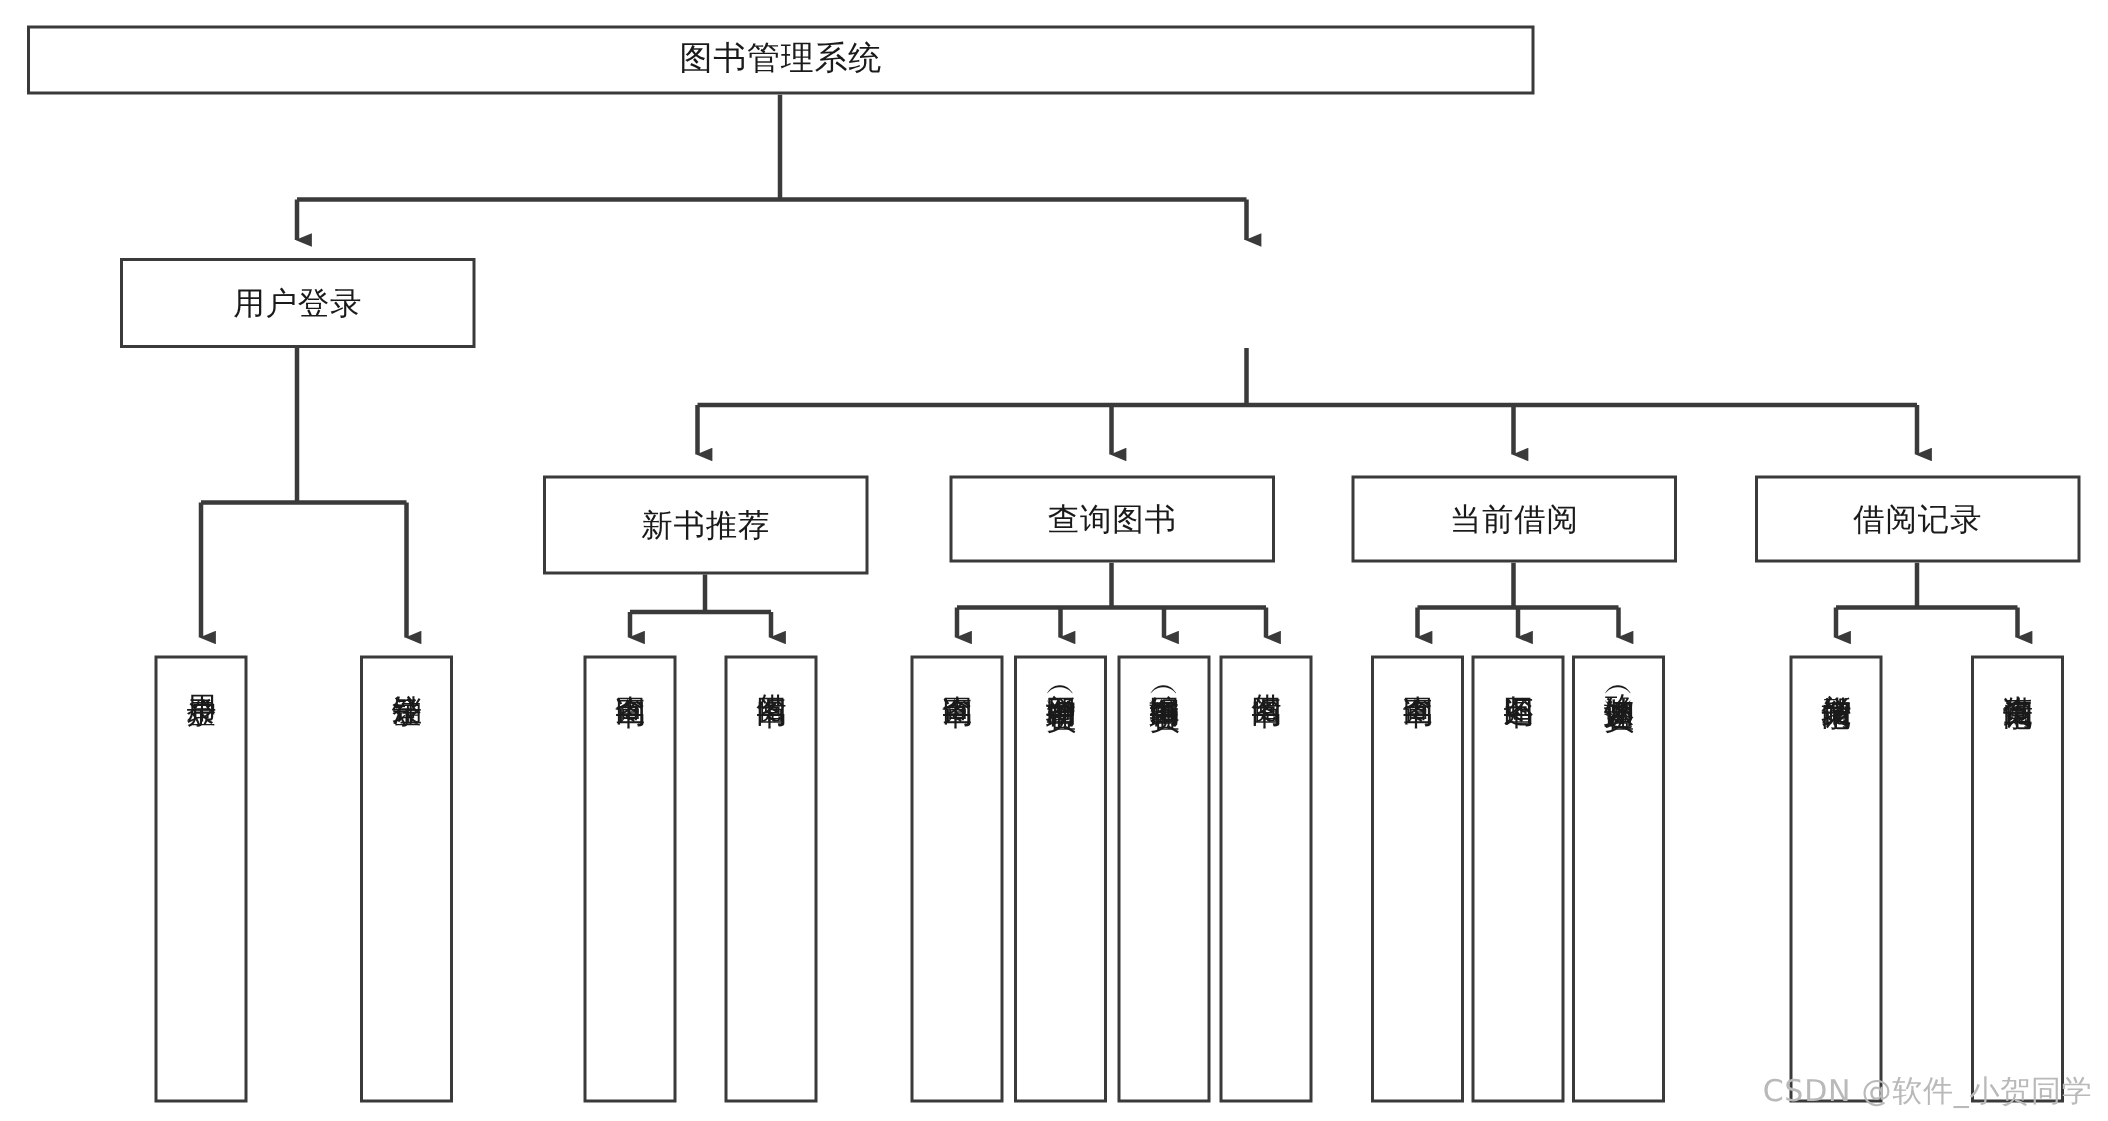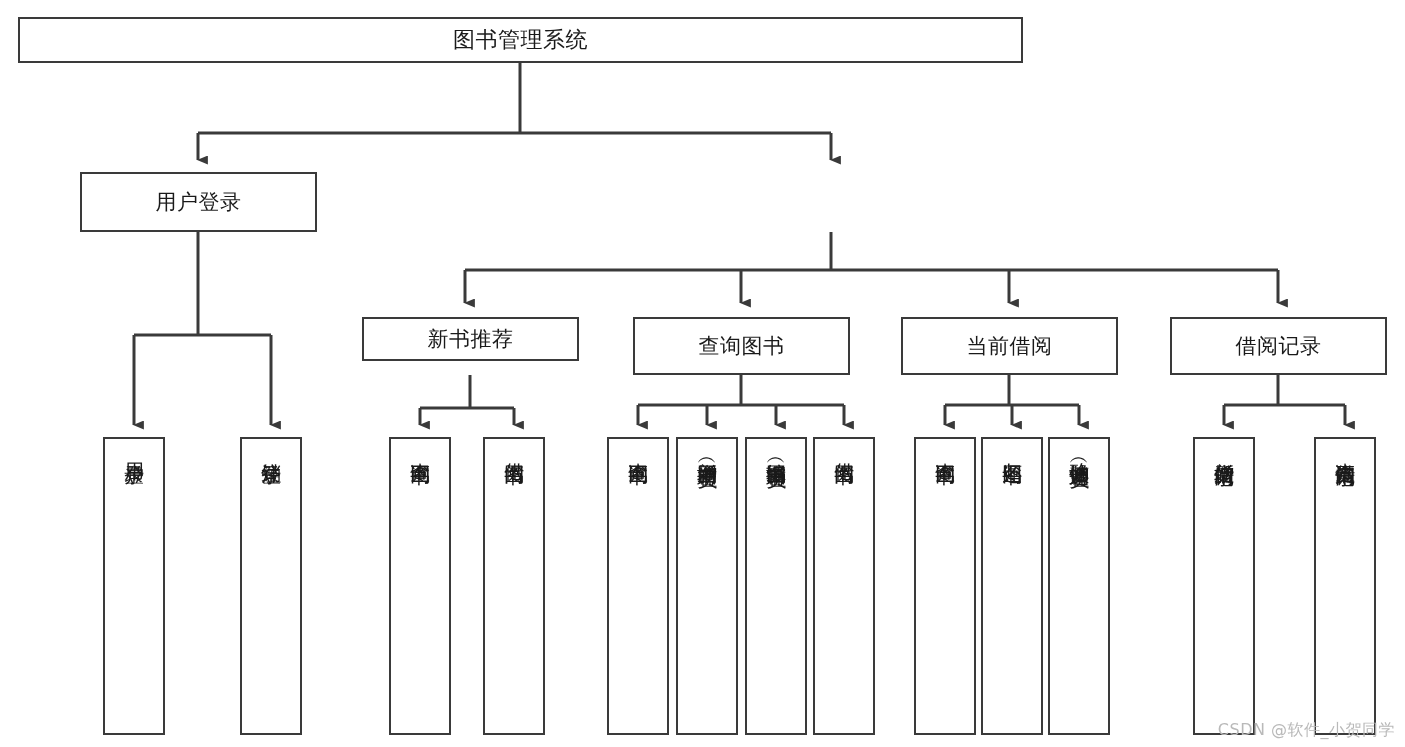--- a/index.html
+++ b/index.html
@@ -61,21 +61,21 @@
     text-orientation: upright;
     font-size: 20px;
     line-height: 1.08;
     letter-spacing: 1px;
     white-space: nowrap;
   }
   #watermark {
     position: absolute;
     right: 10px;
     bottom: 6px;
-    font-size: 16px;
+    font-size: 20px;
     color: #b9b9b9;
     white-space: nowrap;
     letter-spacing: 0.5px;
   }
 </style>
 </head>
 <body>
 
 <div id="diagram-root">
 
@@ -131,21 +131,21 @@
   </svg>
 
   <div class="node horiz root" style="left:18px; top:17px; width:1005px; height:46px;">
     <span class="label">图书管理系统</span>
   </div>
 
   <div class="node horiz" style="left:80px; top:172px; width:237px; height:60px;">
     <span class="label">用户登录</span>
   </div>
 
-  <div class="node horiz" style="left:362px; top:317px; width:217px; height:44px;">
+  <div class="node horiz" style="left:362px; top:317px; width:217px; height:66px;">
     <span class="label">新书推荐</span>
   </div>
   <div class="node horiz" style="left:633px; top:317px; width:217px; height:58px;">
     <span class="label">查询图书</span>
   </div>
   <div class="node horiz" style="left:901px; top:317px; width:217px; height:58px;">
     <span class="label">当前借阅</span>
   </div>
   <div class="node horiz" style="left:1170px; top:317px; width:217px; height:58px;">
     <span class="label">借阅记录</span>

